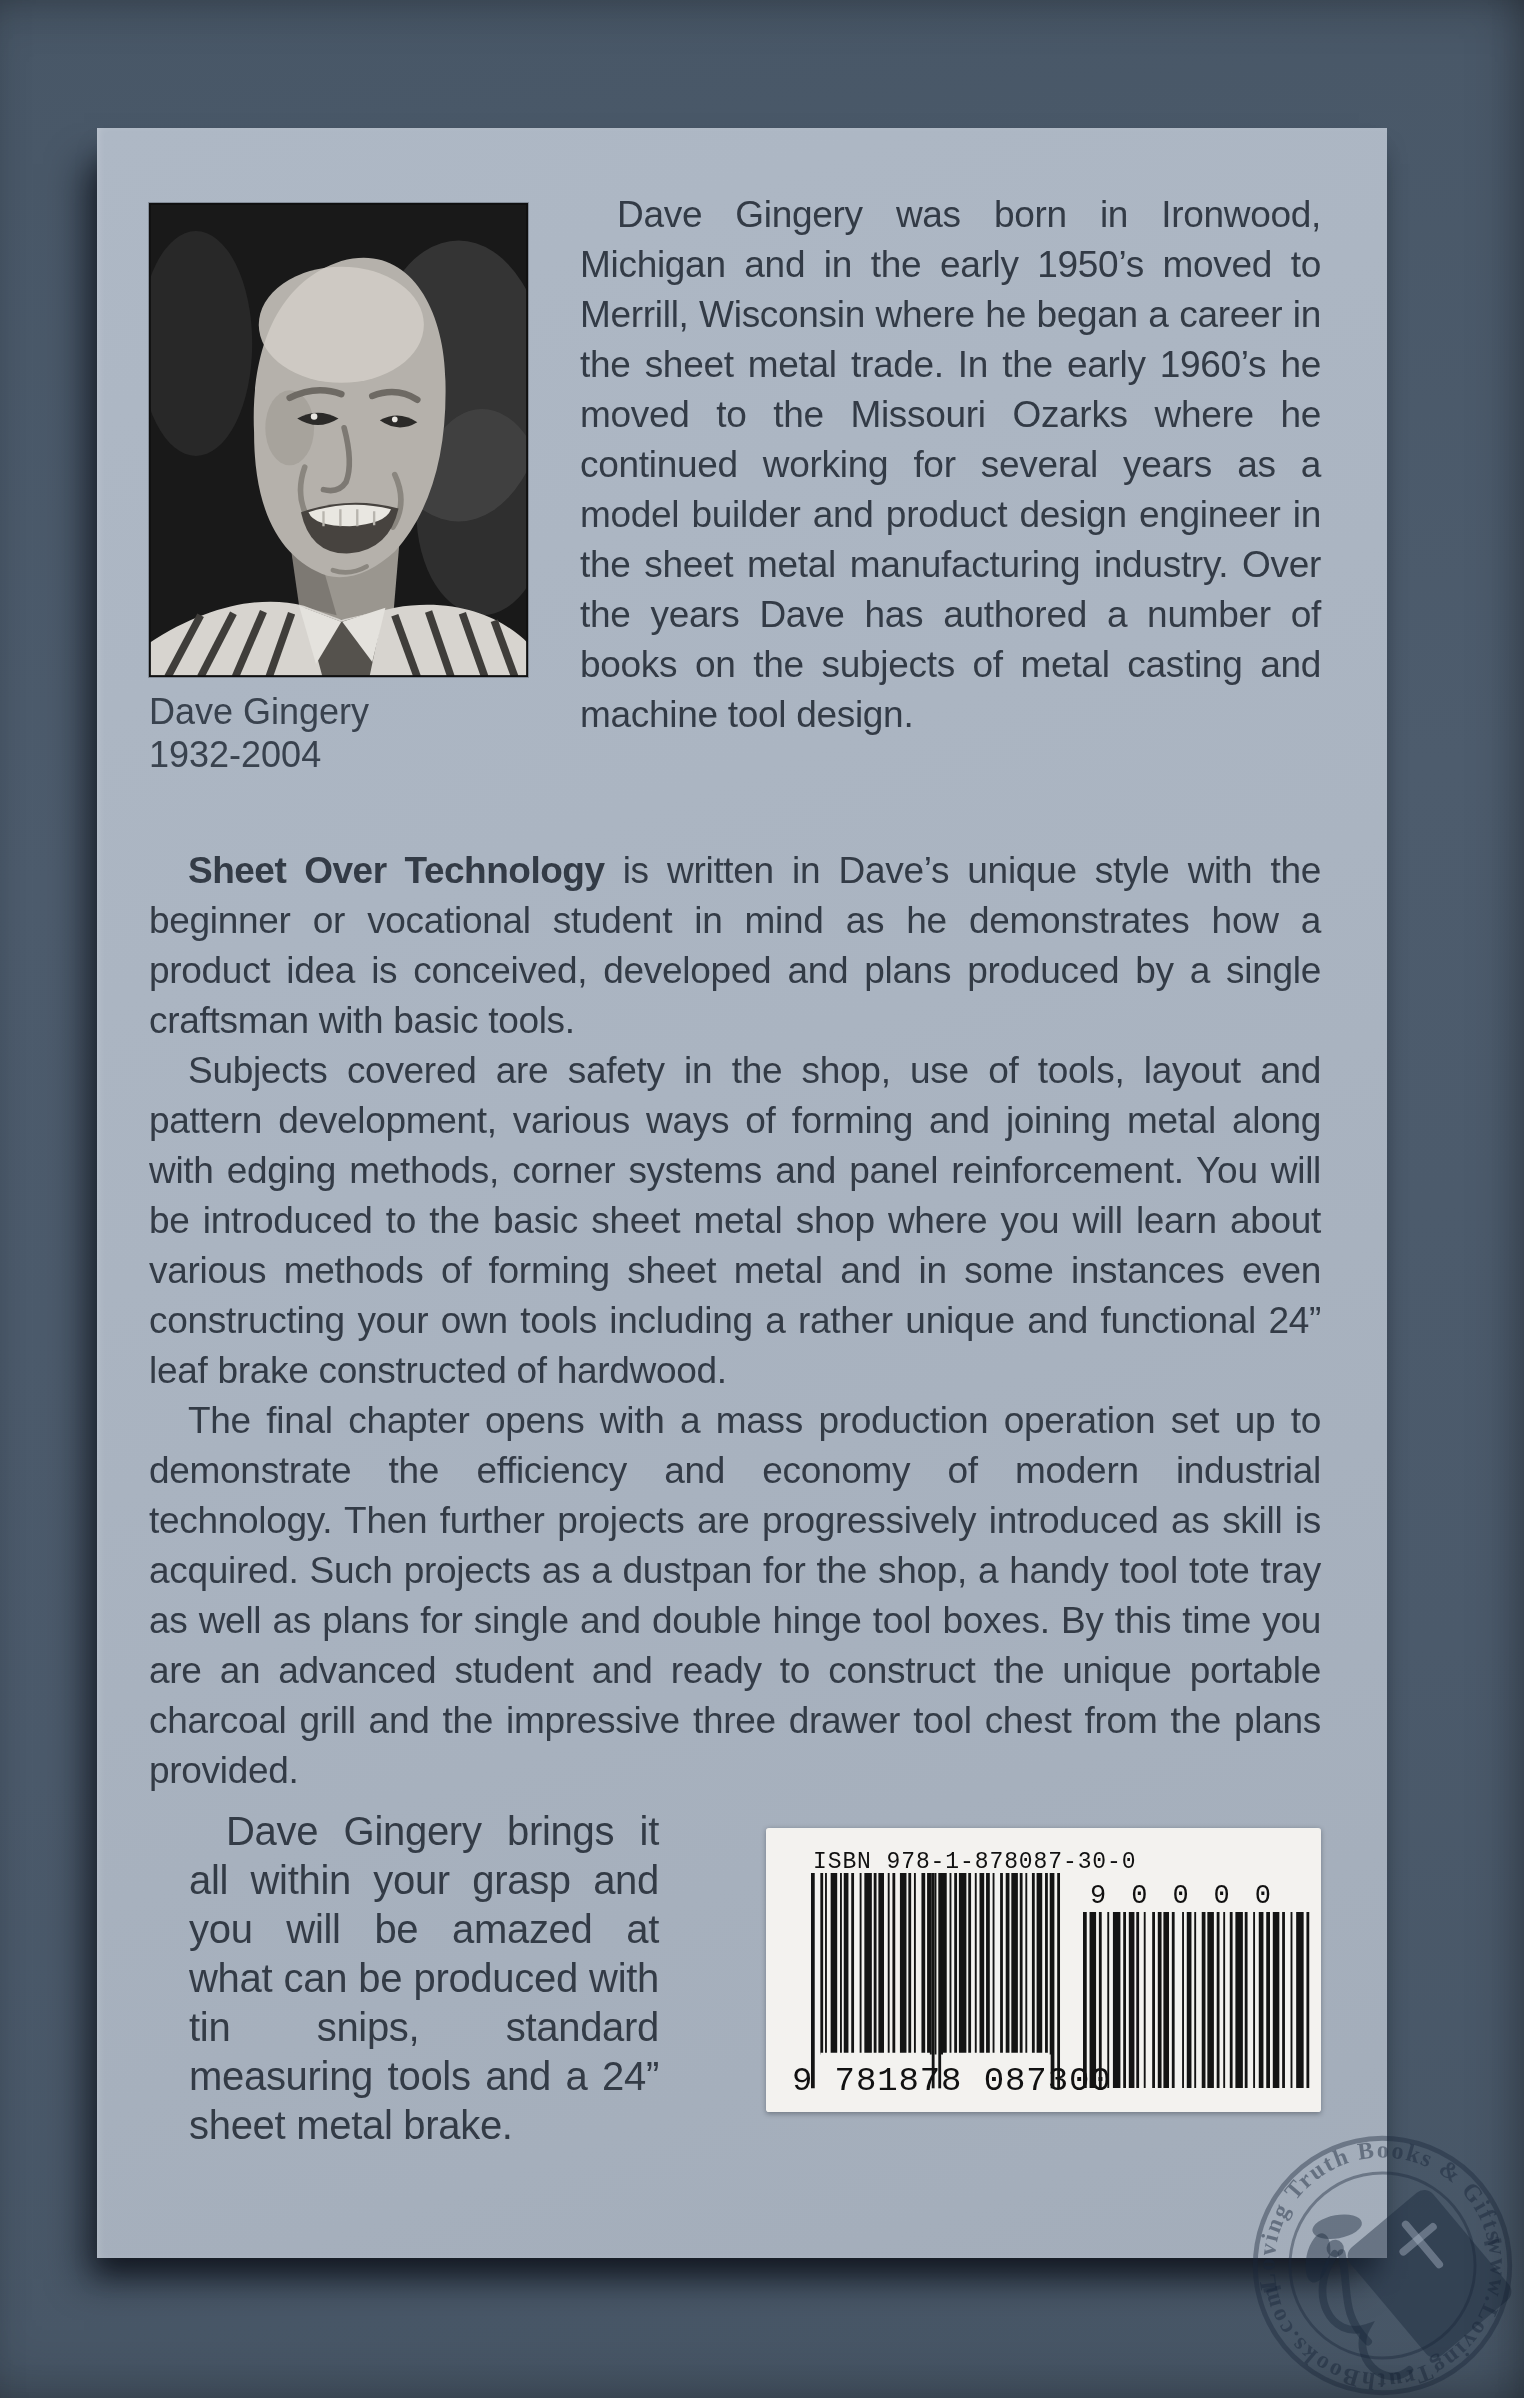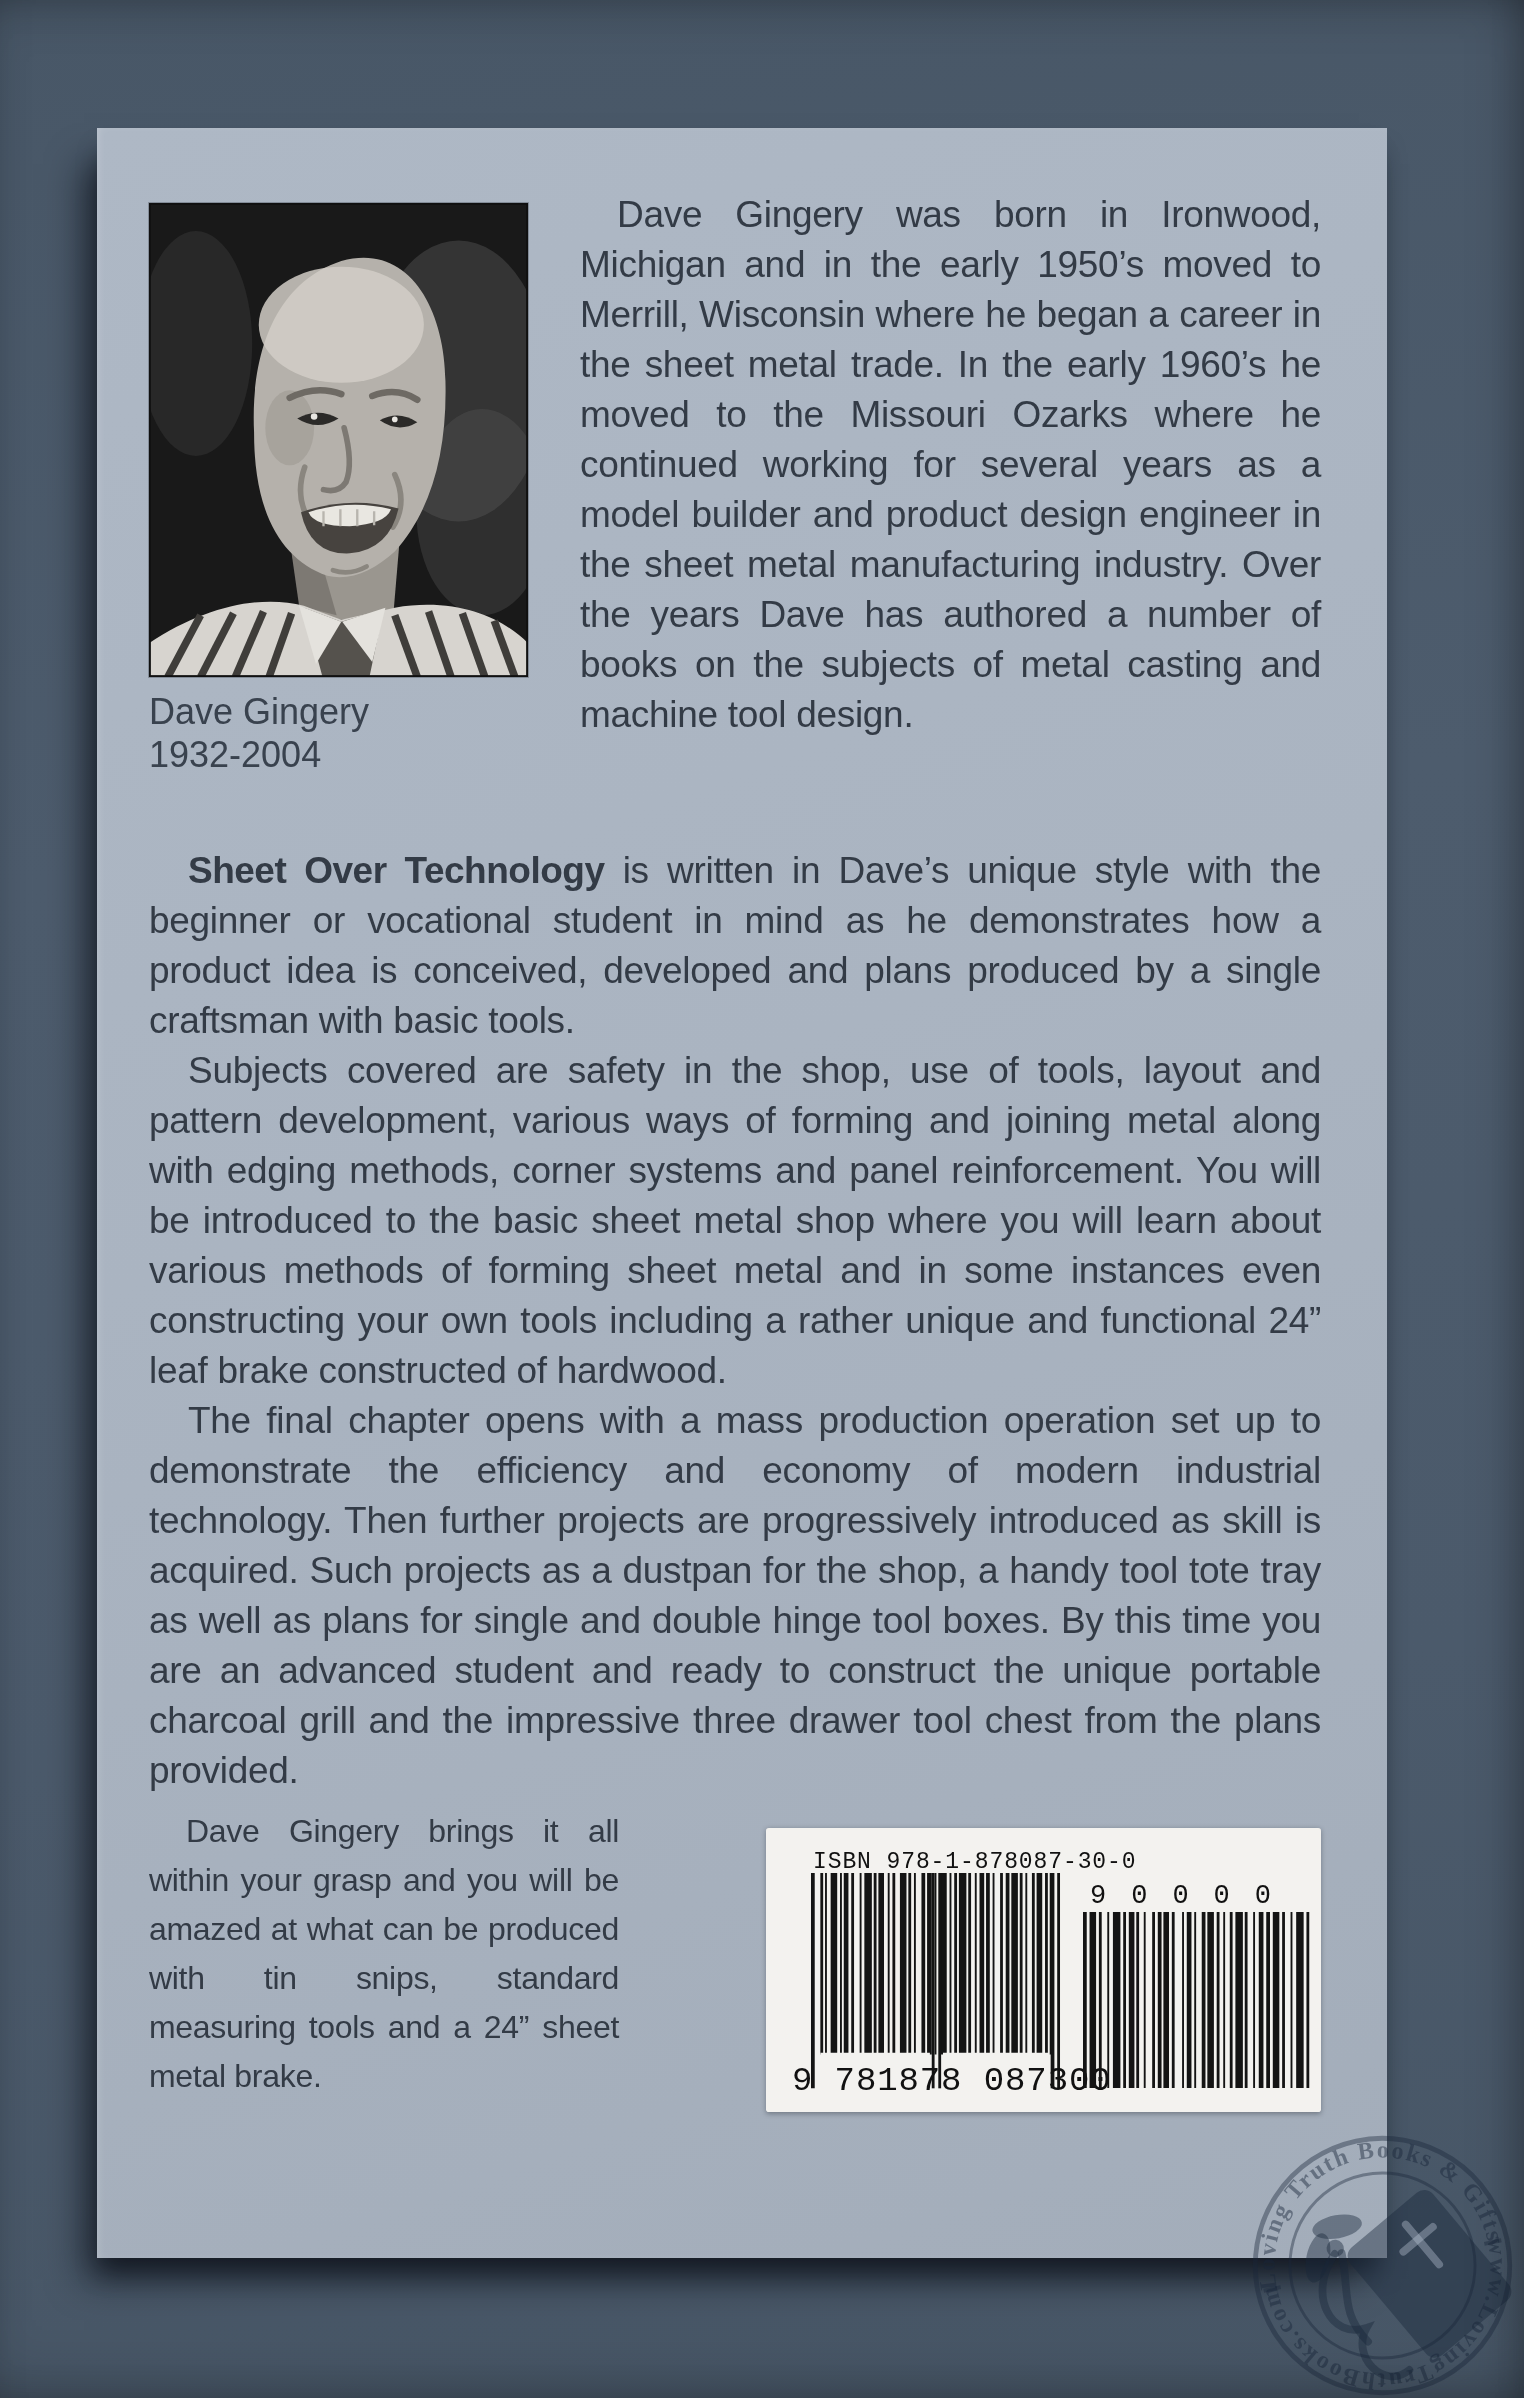--- a/index.html
+++ b/index.html
@@ -33,21 +33,21 @@
     box-shadow:0 0 0 0.9px rgba(40,45,55,.35);
   }
   .caption{width:379px;margin-top:13px;
     font-size:36px;line-height:43px;color:#39424e;letter-spacing:0;}
   p{margin:0;text-align:justify;}
   .bio{text-indent:37px;}
   .para{clear:both;text-indent:39px;}
   .p2{margin-top:13px;}
   .bold-lead{font-weight:700;letter-spacing:-0.5px;}
   .bottom-row{clear:both;display:flex;margin-top:11.2px;}
-  .closing{width:470px;font-size:32px;line-height:49px;text-indent:37px;}
+  .closing{width:470px;font-size:40px;line-height:49px;text-indent:37px;margin-left:40px;}
   .barcode-box{
     position:relative;margin-left:auto;margin-top:20.6px;
     width:555px;height:284px;background:#f3f2ef;border-radius:2.8px;
     box-shadow:0 1.9px 5.6px rgba(20,25,35,.35);
     font-family:"Liberation Mono","DejaVu Sans Mono",monospace;color:#111;
   }
   .isbn{position:absolute;left:47px;top:9.4px;font-size:23px;letter-spacing:0.9px;white-space:pre;}
   .bars-main{position:absolute;left:43px;top:45px;}
   .ean-digits{position:absolute;left:26px;top:228px;font-size:34px;letter-spacing:0.9px;white-space:pre;}
   .price-code{position:absolute;left:324px;top:43px;font-size:27px;letter-spacing:25px;white-space:pre;}

